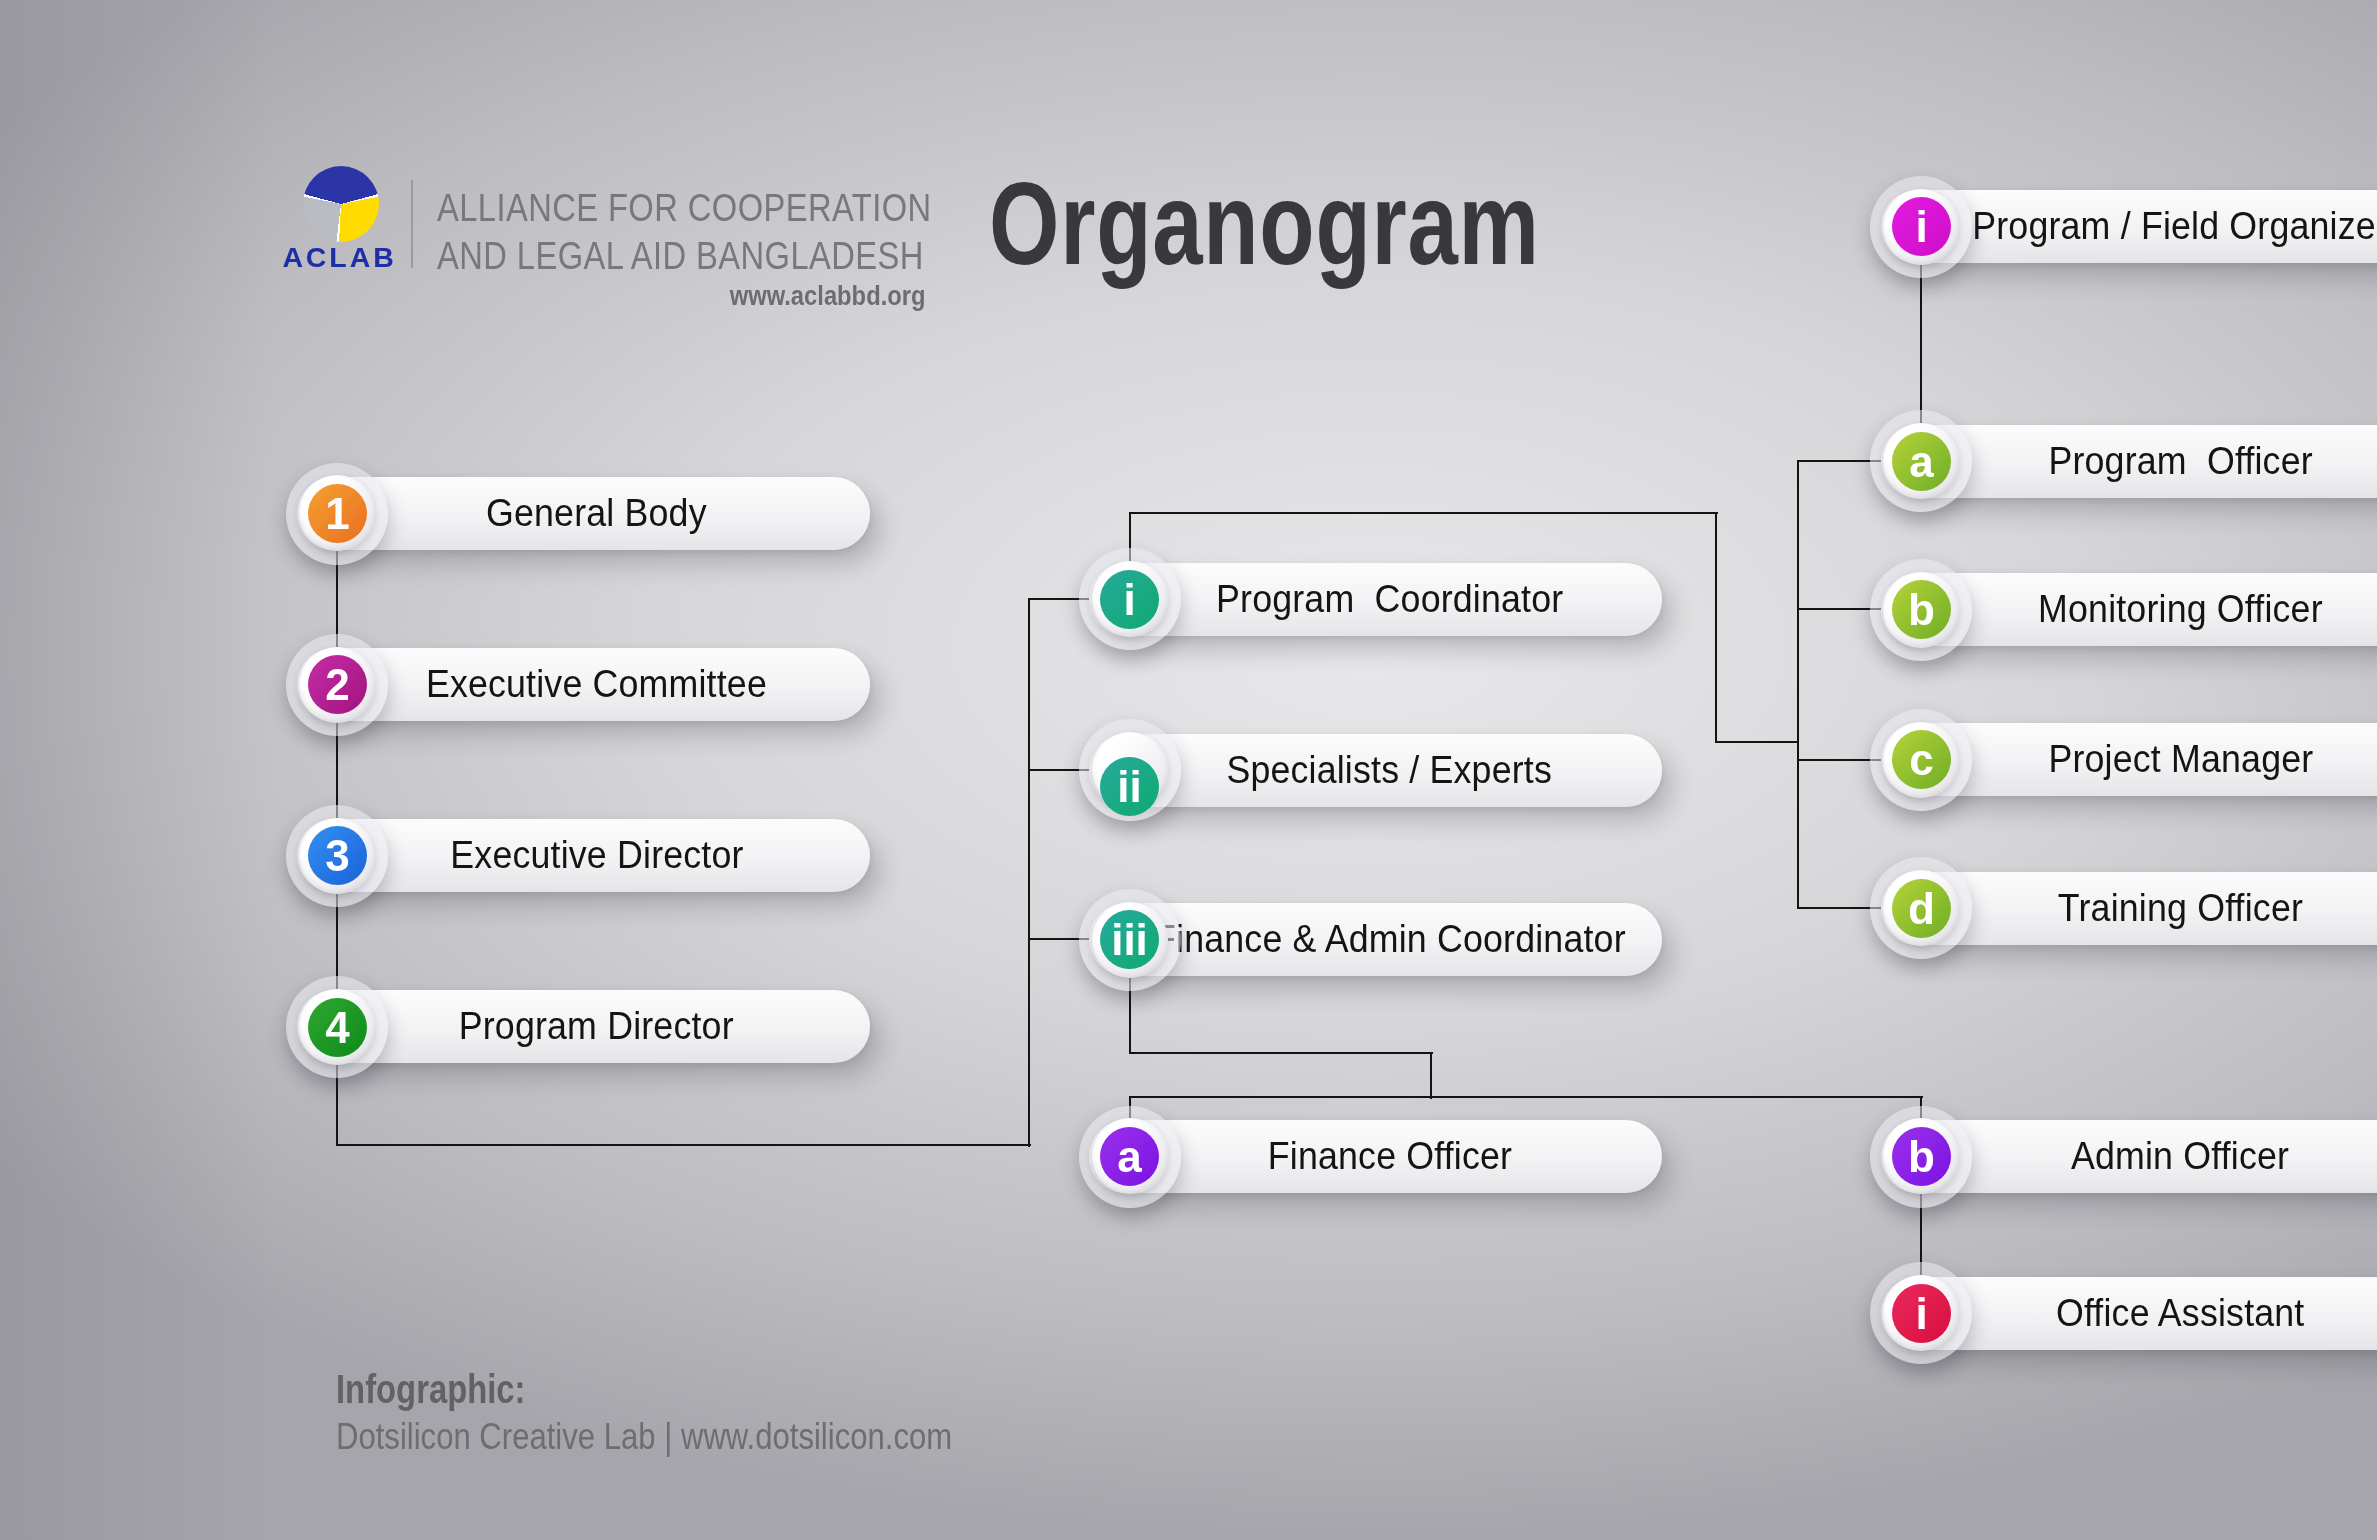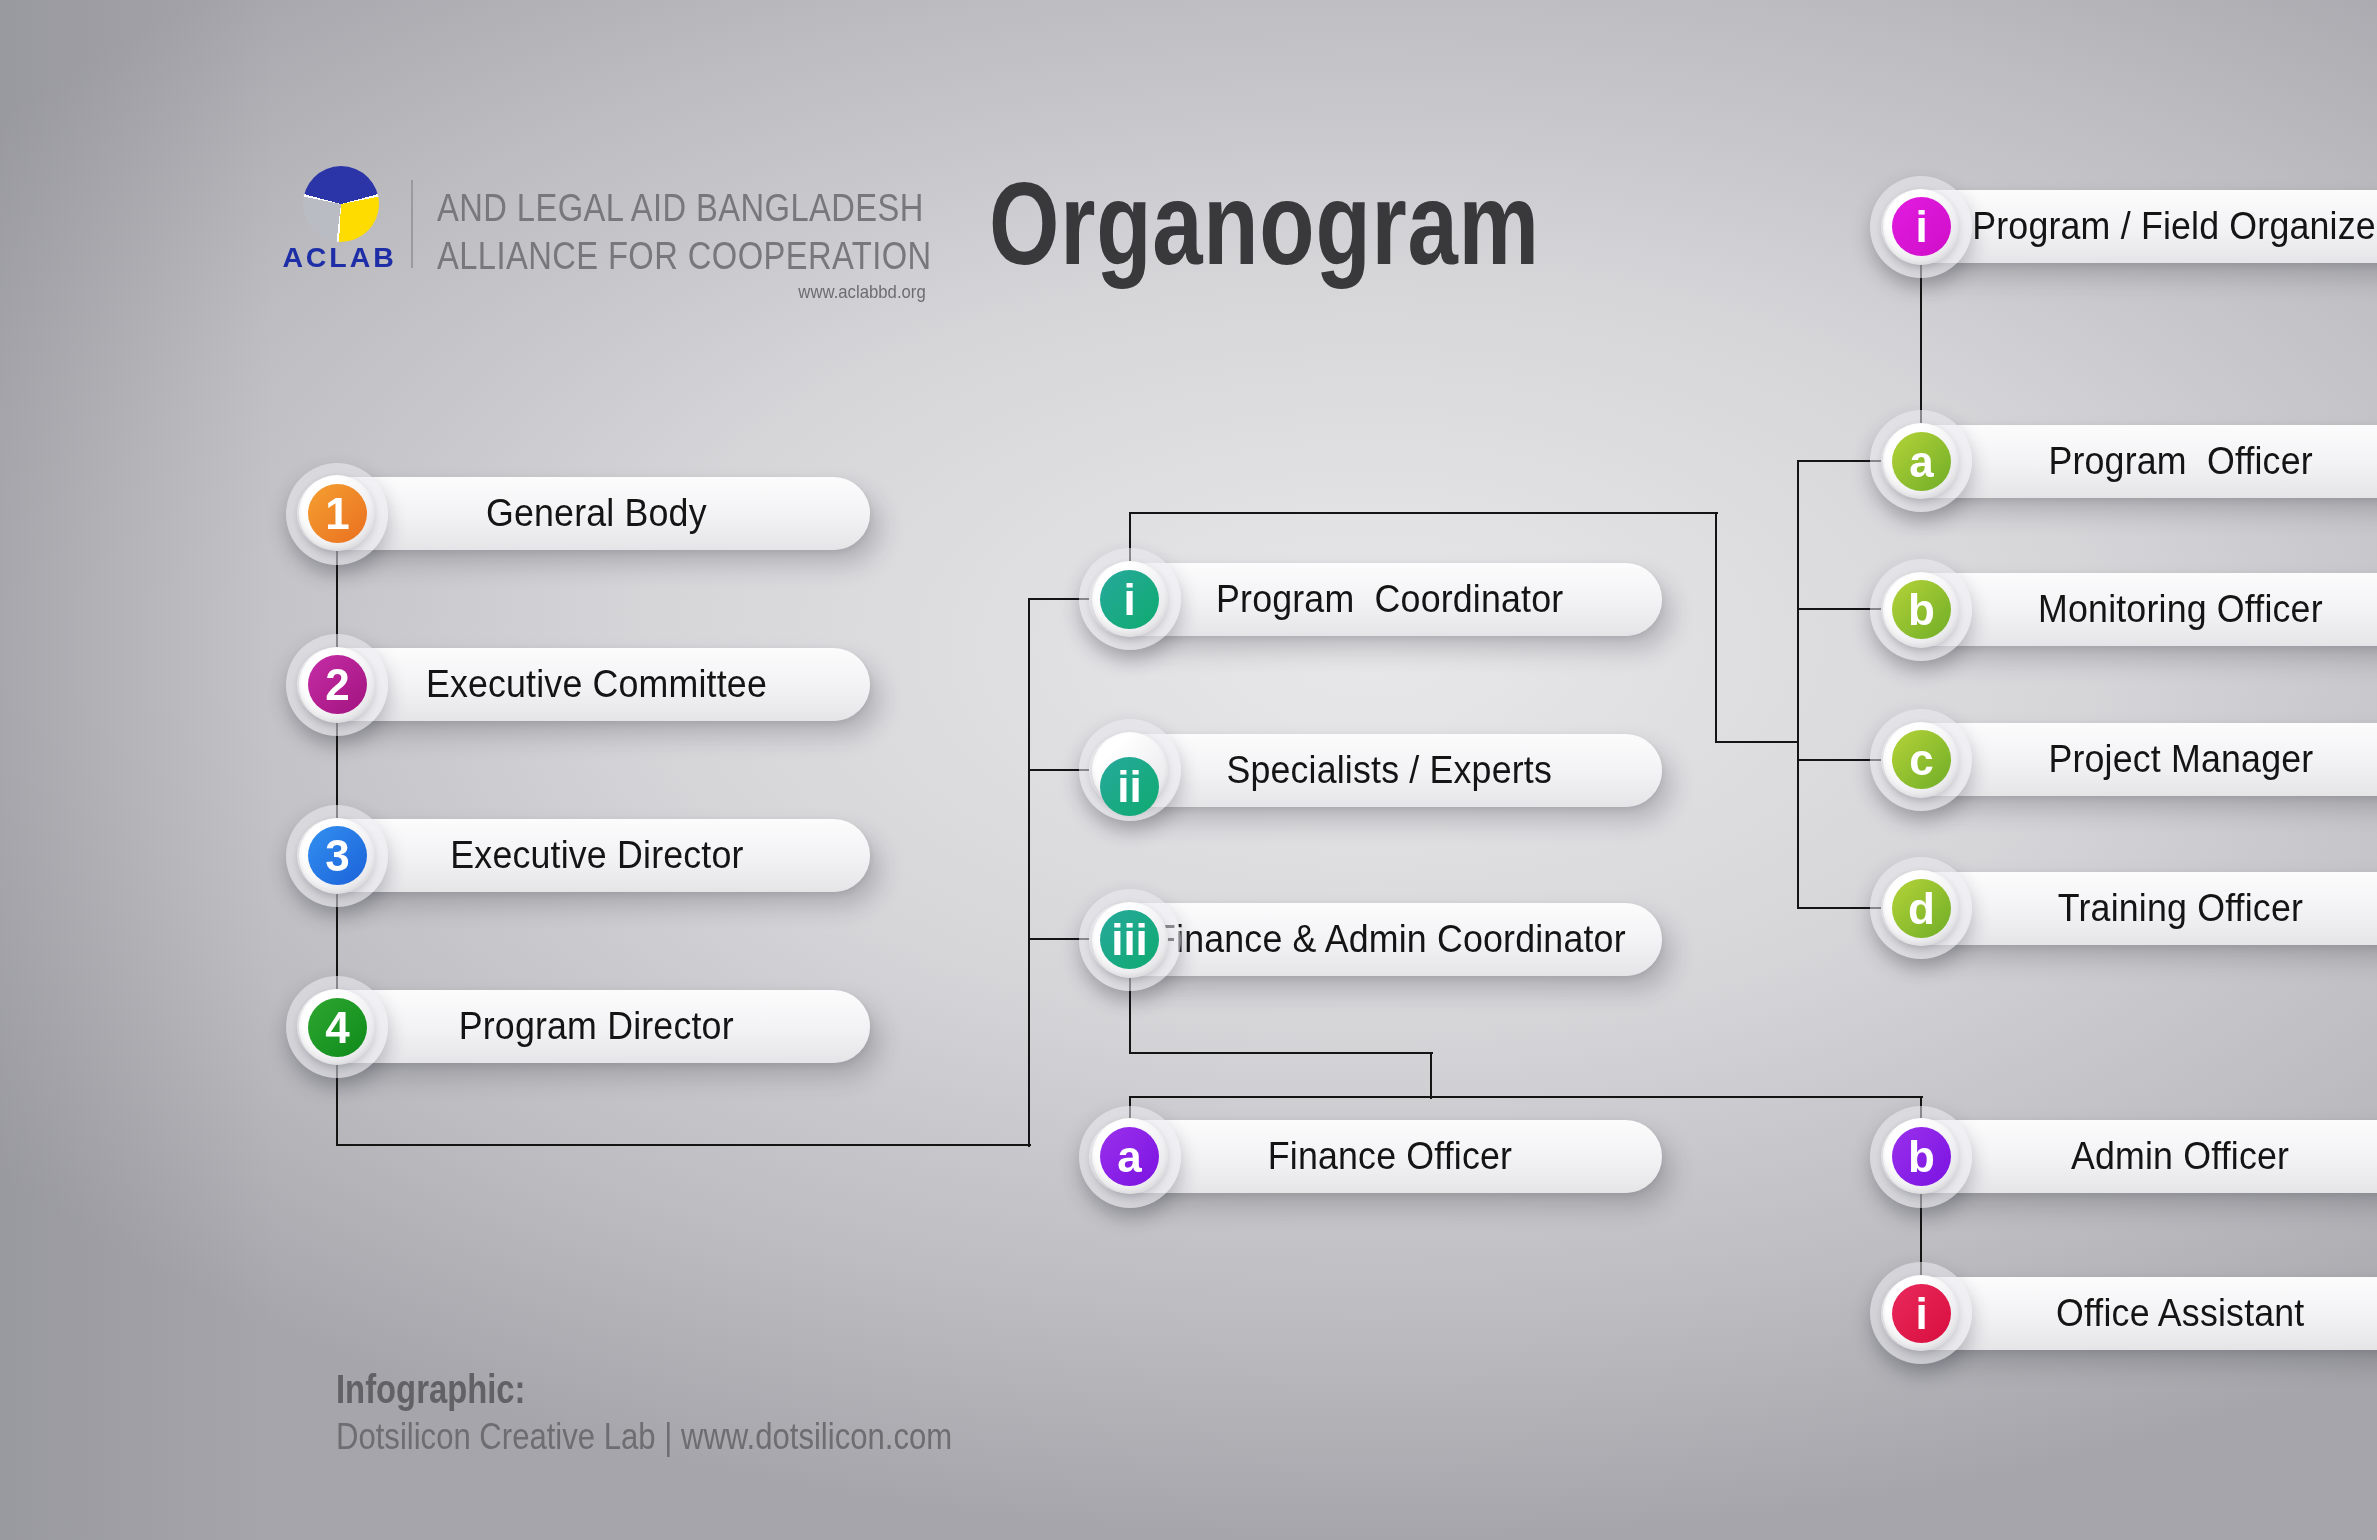--- a/index.html
+++ b/index.html
@@ -42,21 +42,21 @@
 
   
   .logo-pie{position:absolute;left:303px;top:166px;width:76px;height:76px;border-radius:50%;}
   .logo-acronym{position:absolute;left:280px;top:241px;width:119px;text-align:center;
     font-size:28.5px;font-weight:bold;letter-spacing:2.9px;}
   .divider{position:absolute;left:411px;top:180px;width:1.9px;height:88px;background:#9b9b9f;}
   .org-name{position:absolute;left:437px;top:184px;font-size:38px;color:#78787c;line-height:48px;letter-spacing:0.5px;}
   .org-name .ln{display:block;}
   .org-name .ln span{display:inline-block;transform:scaleX(0.86);transform-origin:0 50%;white-space:pre;}
   .website{position:absolute;left:428px;top:281px;width:498px;text-align:right;
-    font-size:19px;font-weight:normal;color:#6d6d71;}
+    font-size:27px;font-weight:bold;color:#6d6d71;}
   .website span{display:inline-block;transform:scaleX(0.88);transform-origin:100% 50%;}
   .page-title{position:absolute;left:949px;top:157px;font-size:116px;font-weight:bold;
     color:#39393c;letter-spacing:1px;margin-left:40px;}
   .page-title span{display:inline-block;transform:scaleX(0.78);transform-origin:0 50%;white-space:pre;}
 
   
   .footer-label{position:absolute;left:336px;top:1366px;font-size:41px;font-weight:bold;color:#626266;}
   .footer-label span{display:inline-block;transform:scaleX(0.80);transform-origin:0 50%;white-space:pre;}
   .footer-credit{position:absolute;left:336px;top:1416px;font-size:37px;color:#6e6e72;}
   .footer-credit span{display:inline-block;transform:scaleX(0.84);transform-origin:0 50%;white-space:pre;}
@@ -64,22 +64,22 @@
 </head>
 <body>
 
 <div class="canvas">
 
   <div>
     <div class="logo-pie" style="background: conic-gradient(from -75deg, rgb(43, 53, 168) 0deg, rgb(43, 53, 168) 150deg, rgb(255, 255, 255) 150deg, rgb(255, 255, 255) 154deg, rgb(255, 220, 0) 154deg, rgb(255, 220, 0) 258deg, rgb(255, 255, 255) 258deg, rgb(255, 255, 255) 262deg, rgb(185, 188, 194) 262deg, rgb(185, 188, 194) 356deg, rgb(255, 255, 255) 356deg, rgb(255, 255, 255) 360deg);"></div>
     <div class="logo-acronym" style="color: rgb(30, 46, 166);">ACLAB</div>
     <div class="divider"></div>
     <div class="org-name">
+      <span class="ln"><span>ALLIANCE FOR COOPERATION</span></span>
       <span class="ln"><span>AND LEGAL AID BANGLADESH</span></span>
-      <span class="ln"><span>ALLIANCE FOR COOPERATION</span></span>
     </div>
     <div class="website"><span>www.aclabbd.org</span></div>
     <div class="page-title"><span>Organogram</span></div>
   </div>
 
   <div id="lines-layer">
       <div class="line" style="background: rgb(20, 20, 20); left: 336px; top: 512px; width: 2.4px; height: 634px;"></div>
       <div class="line" style="background: rgb(20, 20, 20); left: 336px; top: 1144px; width: 695px; height: 2.4px;"></div>
       <div class="line" style="background: rgb(20, 20, 20); left: 1028px; top: 598px; width: 2.4px; height: 549px;"></div>
       <div class="line" style="background: rgb(20, 20, 20); left: 1028px; top: 598px; width: 103px; height: 2.4px;"></div>

